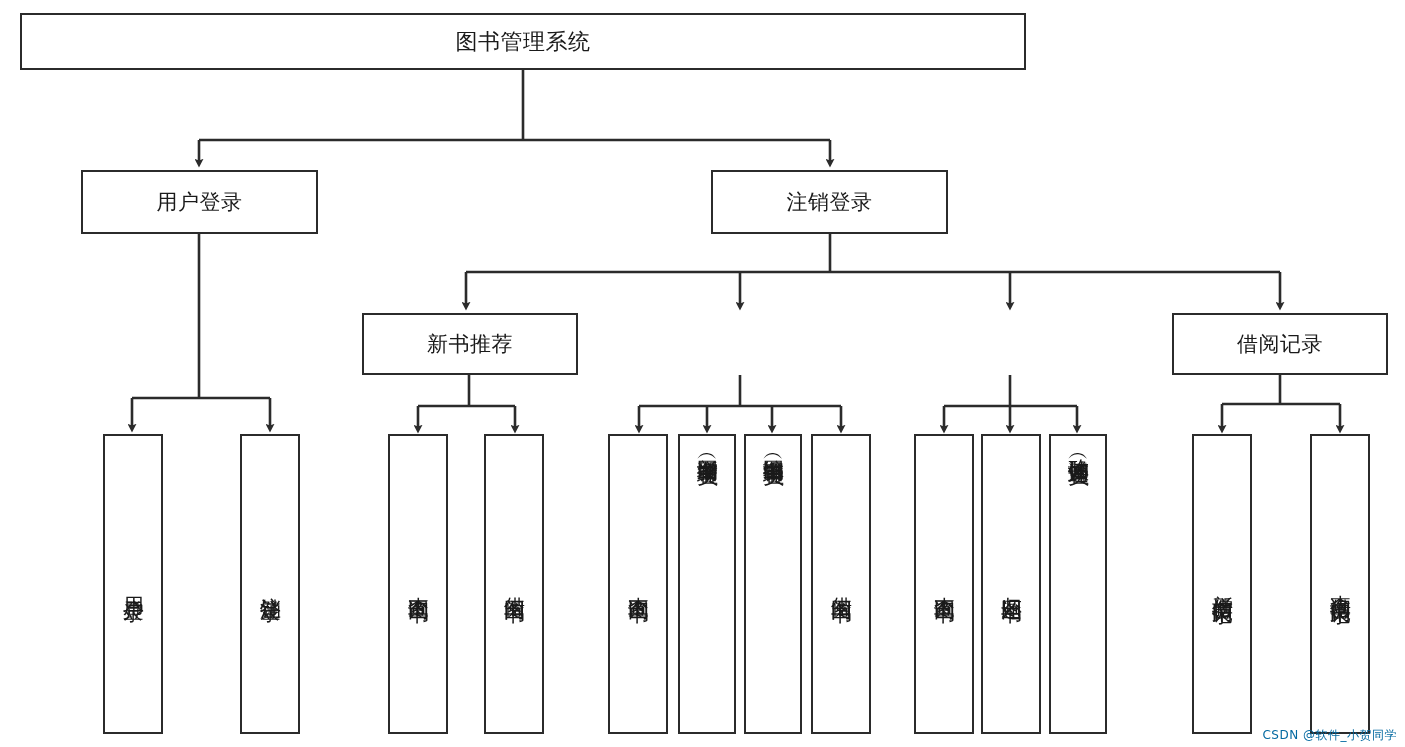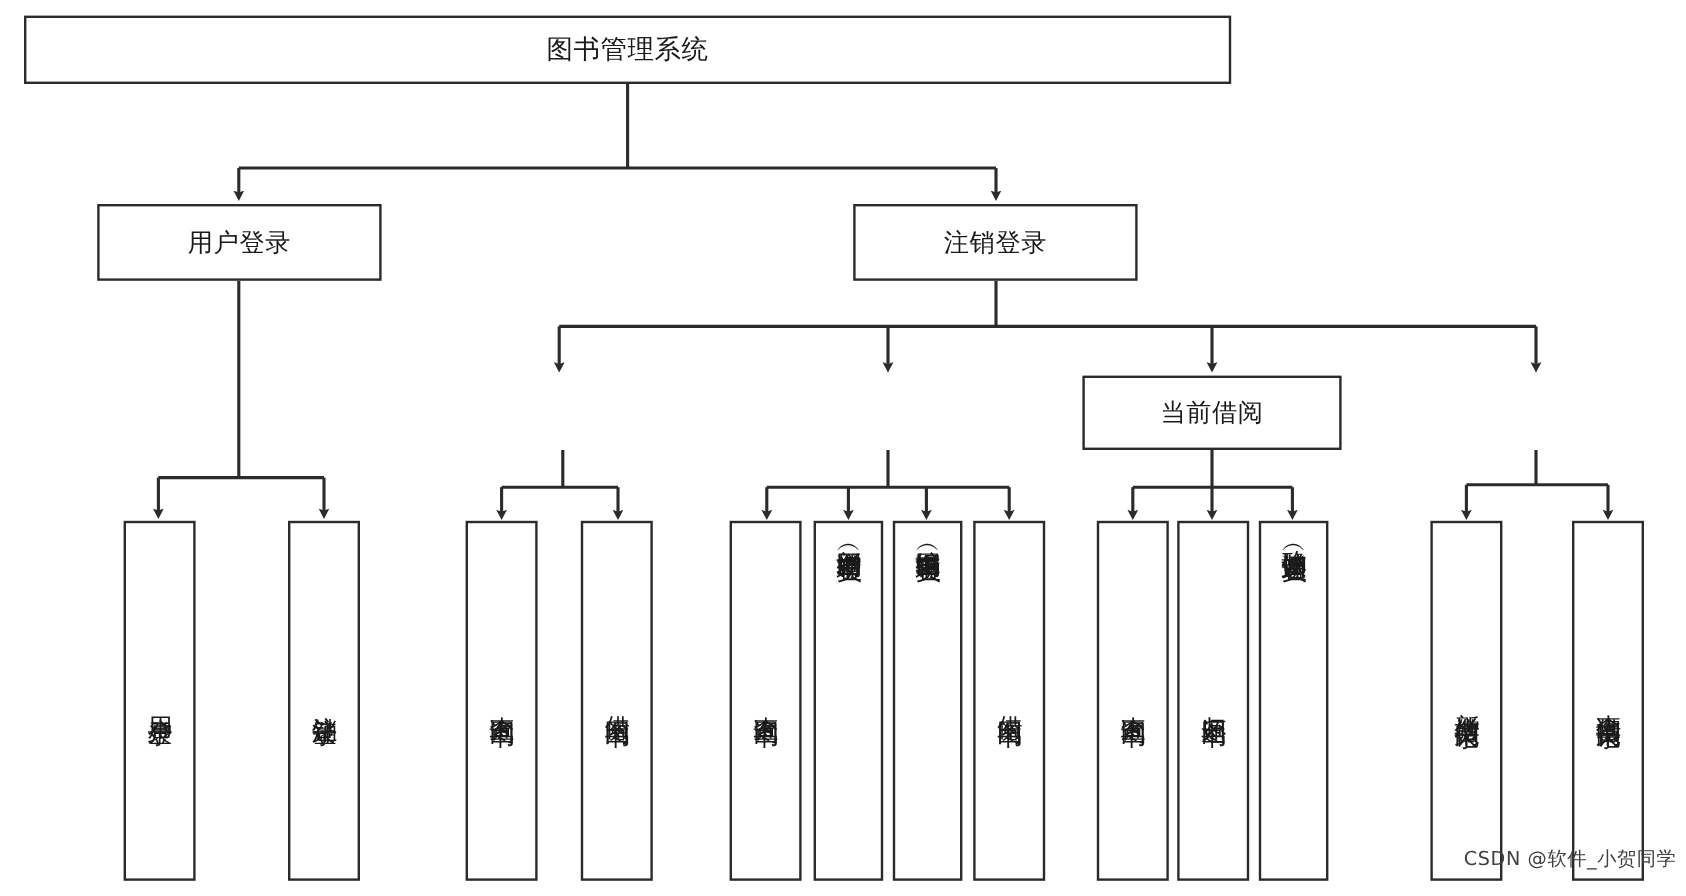--- a/index.html
+++ b/index.html
@@ -65,23 +65,23 @@
   .v-node.tall-label .node-label {
     letter-spacing: 1px;
   }
   .v-node.centered {
     align-items: center;
     padding-top: 0;
   }
   .watermark {
     position: absolute;
     right: 8px;
-    bottom: 20px;
-    font-size: 16px;
-    color: #404040;
+    bottom: 3px;
+    font-size: 12px;
+    color: #0369a1;
     letter-spacing: 0.5px;
     white-space: nowrap;
   }
 </style>
 </head>
 <body>
 
 <div id="canvas">
 
   <svg class="wires" viewBox="0 0 1405 747" xmlns="http://www.w3.org/2000/svg">
@@ -138,22 +138,25 @@
     <span class="node-label">图书管理系统</span>
   </div>
 
   <div class="node h-node" style="left:81px; top:170px; width:237px; height:64px;">
     <span class="node-label">用户登录</span>
   </div>
   <div class="node h-node" style="left:711px; top:170px; width:237px; height:64px;">
     <span class="node-label">注销登录</span>
   </div>
 
-  <div class="node h-node" style="left:902px; top:313px; width:216px; height:62px;">
-    <span class="node-label">当前借阅</span>
+  <div class="node h-node" style="left:362px; top:313px; width:216px; height:62px;">
+    <span class="node-label">新书推荐</span>
+  </div>
+  <div class="node h-node" style="left:1172px; top:313px; width:216px; height:62px;">
+    <span class="node-label">借阅记录</span>
   </div>
 
   <div class="node v-node centered" style="left:103px; top:434px; width:60px; height:300px;">
     <span class="node-label">用户登录</span>
   </div>
   <div class="node v-node centered" style="left:240px; top:434px; width:60px; height:300px;">
     <span class="node-label">注销登录</span>
   </div>
 
   <div class="node v-node centered" style="left:388px; top:434px; width:60px; height:300px;">

